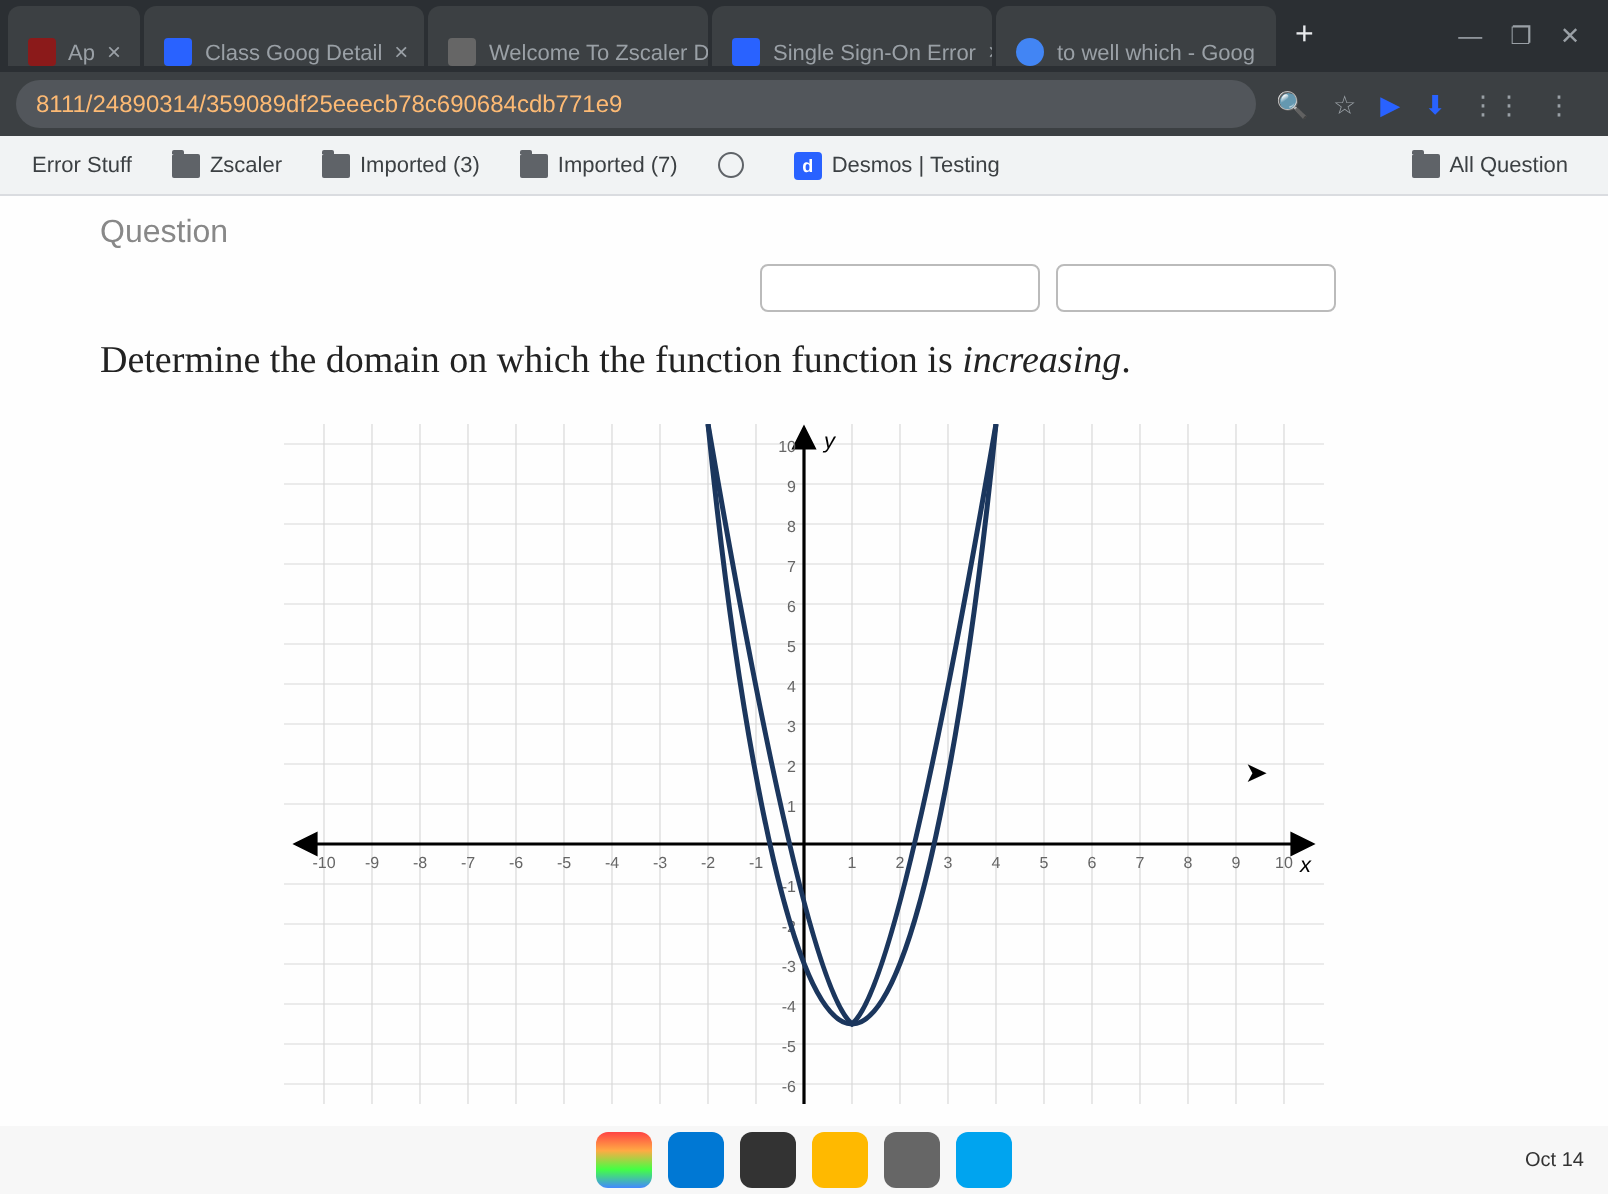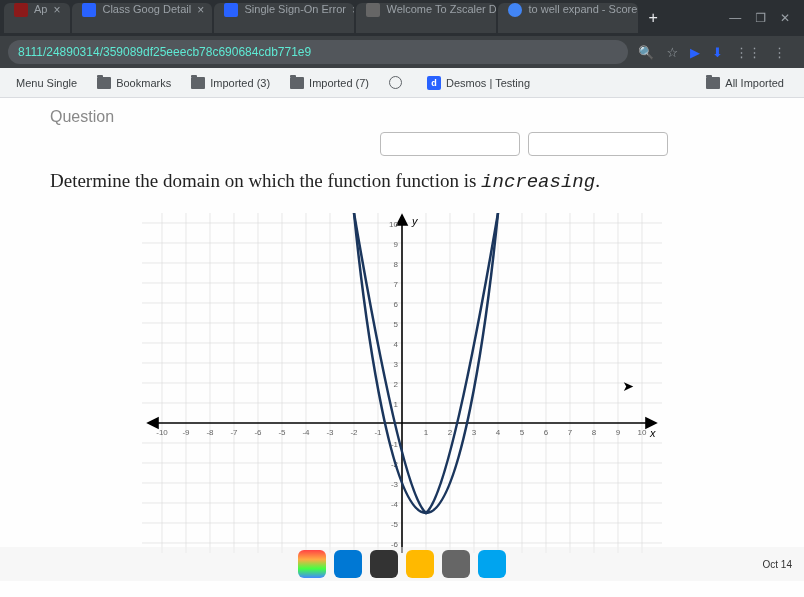--- a/index.html
+++ b/index.html
@@ -1,86 +1,86 @@
 <!DOCTYPE html>
 <html><head>
 <meta charset="utf-8">
 <style>
 * { margin: 0; padding: 0; box-sizing: border-box; }
 body { font-family: Arial, sans-serif; background: #e8e4dc; width: 804px; height: 597px; overflow: hidden; }
 
 .browser-chrome { background: #3c4043; color: #e8eaed; }
 .tab-strip { display: flex; align-items: center; height: 36px; padding: 0 4px; background: #2b2f33; }
-.tab { display: flex; align-items: flex-start; height: 30px; padding: 0 10px; margin-right: 2px; font-size: 11px; border-radius: 6px 6px 0 0; max-width: 140px; white-space: nowrap; overflow: hidden; cursor: pointer; }
+.tab { display: flex; align-items: flex-end; height: 30px; padding: 0 10px; margin-right: 2px; font-size: 11px; border-radius: 6px 6px 0 0; max-width: 140px; white-space: nowrap; overflow: hidden; cursor: pointer; }
 .tab.inactive { background: #3c4043; color: #9aa0a6; }
 .tab .favicon { width: 14px; height: 14px; margin-right: 6px; flex-shrink: 0; border-radius: 2px; }
 .tab .close { margin-left: 6px; font-size: 12px; color: #9aa0a6; }
 .new-tab { color: #e8eaed; padding: 0 8px; font-size: 16px; cursor: pointer; }
 .win-controls { margin-left: auto; display: flex; gap: 14px; padding-right: 10px; color: #9aa0a6; font-size: 12px; }
 .win-controls span { cursor: pointer; }
 
 .url-bar { display: flex; align-items: center; height: 32px; background: #3c4043; padding: 0 8px; }
-.url-text { flex: 1; color: #5eead4; font-size: 12px; padding: 5px 10px; background: #52565b; border-radius: 14px; white-space: nowrap; overflow: hidden; }
+.url-text { flex: 1; color: #fdba74; font-size: 12px; padding: 5px 10px; background: #52565b; border-radius: 14px; white-space: nowrap; overflow: hidden; }
 .url-actions { display: flex; gap: 12px; padding: 0 10px; color: #9aa0a6; font-size: 13px; }
 .url-actions span { cursor: pointer; }
 
 .bookmarks-bar { display: flex; align-items: center; height: 30px; background: #f1f3f4; border-bottom: 1px solid #dadce0; padding: 0 8px; font-size: 11px; color: #3c4043; }
 .bookmark { display: flex; align-items: center; padding: 4px 8px; margin-right: 4px; cursor: pointer; border-radius: 4px; }
 .folder-icon { width: 14px; height: 12px; background: #5f6368; margin-right: 5px; border-radius: 1px; position: relative; }
 .folder-icon::before { content: ''; position: absolute; top: -2px; left: 0; width: 6px; height: 2px; background: #5f6368; border-radius: 1px 1px 0 0; }
 .globe-icon { width: 13px; height: 13px; border: 1.5px solid #5f6368; border-radius: 50%; margin-right: 5px; position: relative; }
 .d-icon { width: 14px; height: 14px; background: #2962ff; color: white; font-size: 9px; font-weight: bold; display: flex; align-items: center; justify-content: center; margin-right: 5px; border-radius: 2px; }
 .all-bookmarks { margin-left: auto; }
 
 .content { background: #fefefe; padding: 10px 20px; height: calc(597px - 36px - 32px - 30px); overflow: hidden; position: relative; }
 .question-label { font-size: 16px; color: #888; margin-bottom: 6px; padding-left: 30px; }
 .tool-row { display: flex; gap: 8px; margin-bottom: 14px; padding-left: 360px; }
 .tool-btn { width: 140px; height: 24px; border: 1px solid #bbb; border-radius: 4px; background: #fff; }
 
 .prompt { font-family: Georgia, serif; font-size: 19px; color: #222; margin: 10px 30px 20px 30px; }
-.prompt em { font-style: italic; font-family: Liberation Mono, monospace; }
+.prompt em { font-style: italic; }
 
 .graph-wrap { display: flex; justify-content: center; margin-top: 10px; }
 .graph { position: relative; width: 520px; height: 340px; }
 .graph svg { position: absolute; inset: 0; }
 
 .cursor { position: absolute; right: 170px; top: 280px; font-size: 14px; color: #000; }
 
-.taskbar { position: absolute; bottom: 16px; left: 0; right: 0; height: 34px; background: rgba(240,240,240,0.5); display: flex; align-items: center; justify-content: center; gap: 8px; }
+.taskbar { position: absolute; bottom: 0; left: 0; right: 0; height: 34px; background: rgba(240,240,240,0.5); display: flex; align-items: center; justify-content: center; gap: 8px; }
 .tb-icon { width: 28px; height: 28px; border-radius: 6px; }
 .tb-clock { position: absolute; right: 12px; font-size: 10px; color: #333; }
 </style>
 </head>
 <body>
 
 <div class="browser-chrome">
   <div class="tab-strip">
     <div class="tab inactive">
       <span class="favicon" style="background:#8b1a1a"></span>
       <span>Ap</span>
       <span class="close">×</span>
     </div>
     <div class="tab inactive">
       <span class="favicon" style="background:#2962ff"></span>
       <span>Class Goog Detail</span>
       <span class="close">×</span>
     </div>
     <div class="tab inactive">
+      <span class="favicon" style="background:#666"></span>
+      <span>Welcome To Zscaler D</span>
+
+    </div>
+    <div class="tab inactive">
       <span class="favicon" style="background:#2962ff"></span>
       <span>Single Sign-On Error</span>
       <span class="close">×</span>
     </div>
     <div class="tab inactive">
-      <span class="favicon" style="background:#666"></span>
-      <span>Welcome To Zscaler D</span>
-
-    </div>
-    <div class="tab inactive">
       <span class="favicon" style="background:#4285f4;border-radius:50%"></span>
-      <span>to well expand - Score</span>
+      <span>to well which - Goog</span>
 
     </div>
     <span class="new-tab">+</span>
     <div class="win-controls">
       <span>—</span>
       <span>❐</span>
       <span>✕</span>
     </div>
   </div>
 
@@ -92,44 +92,44 @@
       <span style="color:#2962ff">▶</span>
       <span style="color:#2962ff">⬇</span>
       <span>⋮⋮</span>
       <span>⋮</span>
     </div>
   </div>
 </div>
 
 <div class="bookmarks-bar">
   <div class="bookmark">
-    <span>Menu Single</span>
-  </div>
-  <div class="bookmark">
-    <span class="folder-icon"></span>
-    <span>Bookmarks</span>
+    <span>Error Stuff</span>
+  </div>
+  <div class="bookmark">
+    <span class="folder-icon"></span>
+    <span>Zscaler</span>
   </div>
   <div class="bookmark">
     <span class="folder-icon"></span>
     <span>Imported (3)</span>
   </div>
   <div class="bookmark">
     <span class="folder-icon"></span>
     <span>Imported (7)</span>
   </div>
   <div class="bookmark">
     <span class="globe-icon"></span>
   </div>
   <div class="bookmark">
     <span class="d-icon">d</span>
     <span>Desmos | Testing</span>
   </div>
   <div class="bookmark all-bookmarks">
     <span class="folder-icon"></span>
-    <span>All Imported</span>
+    <span>All Question</span>
   </div>
 </div>
 
 <div class="content">
   <div class="question-label">Question</div>
   <div class="tool-row">
     <div class="tool-btn"></div>
     <div class="tool-btn"></div>
   </div>
 

